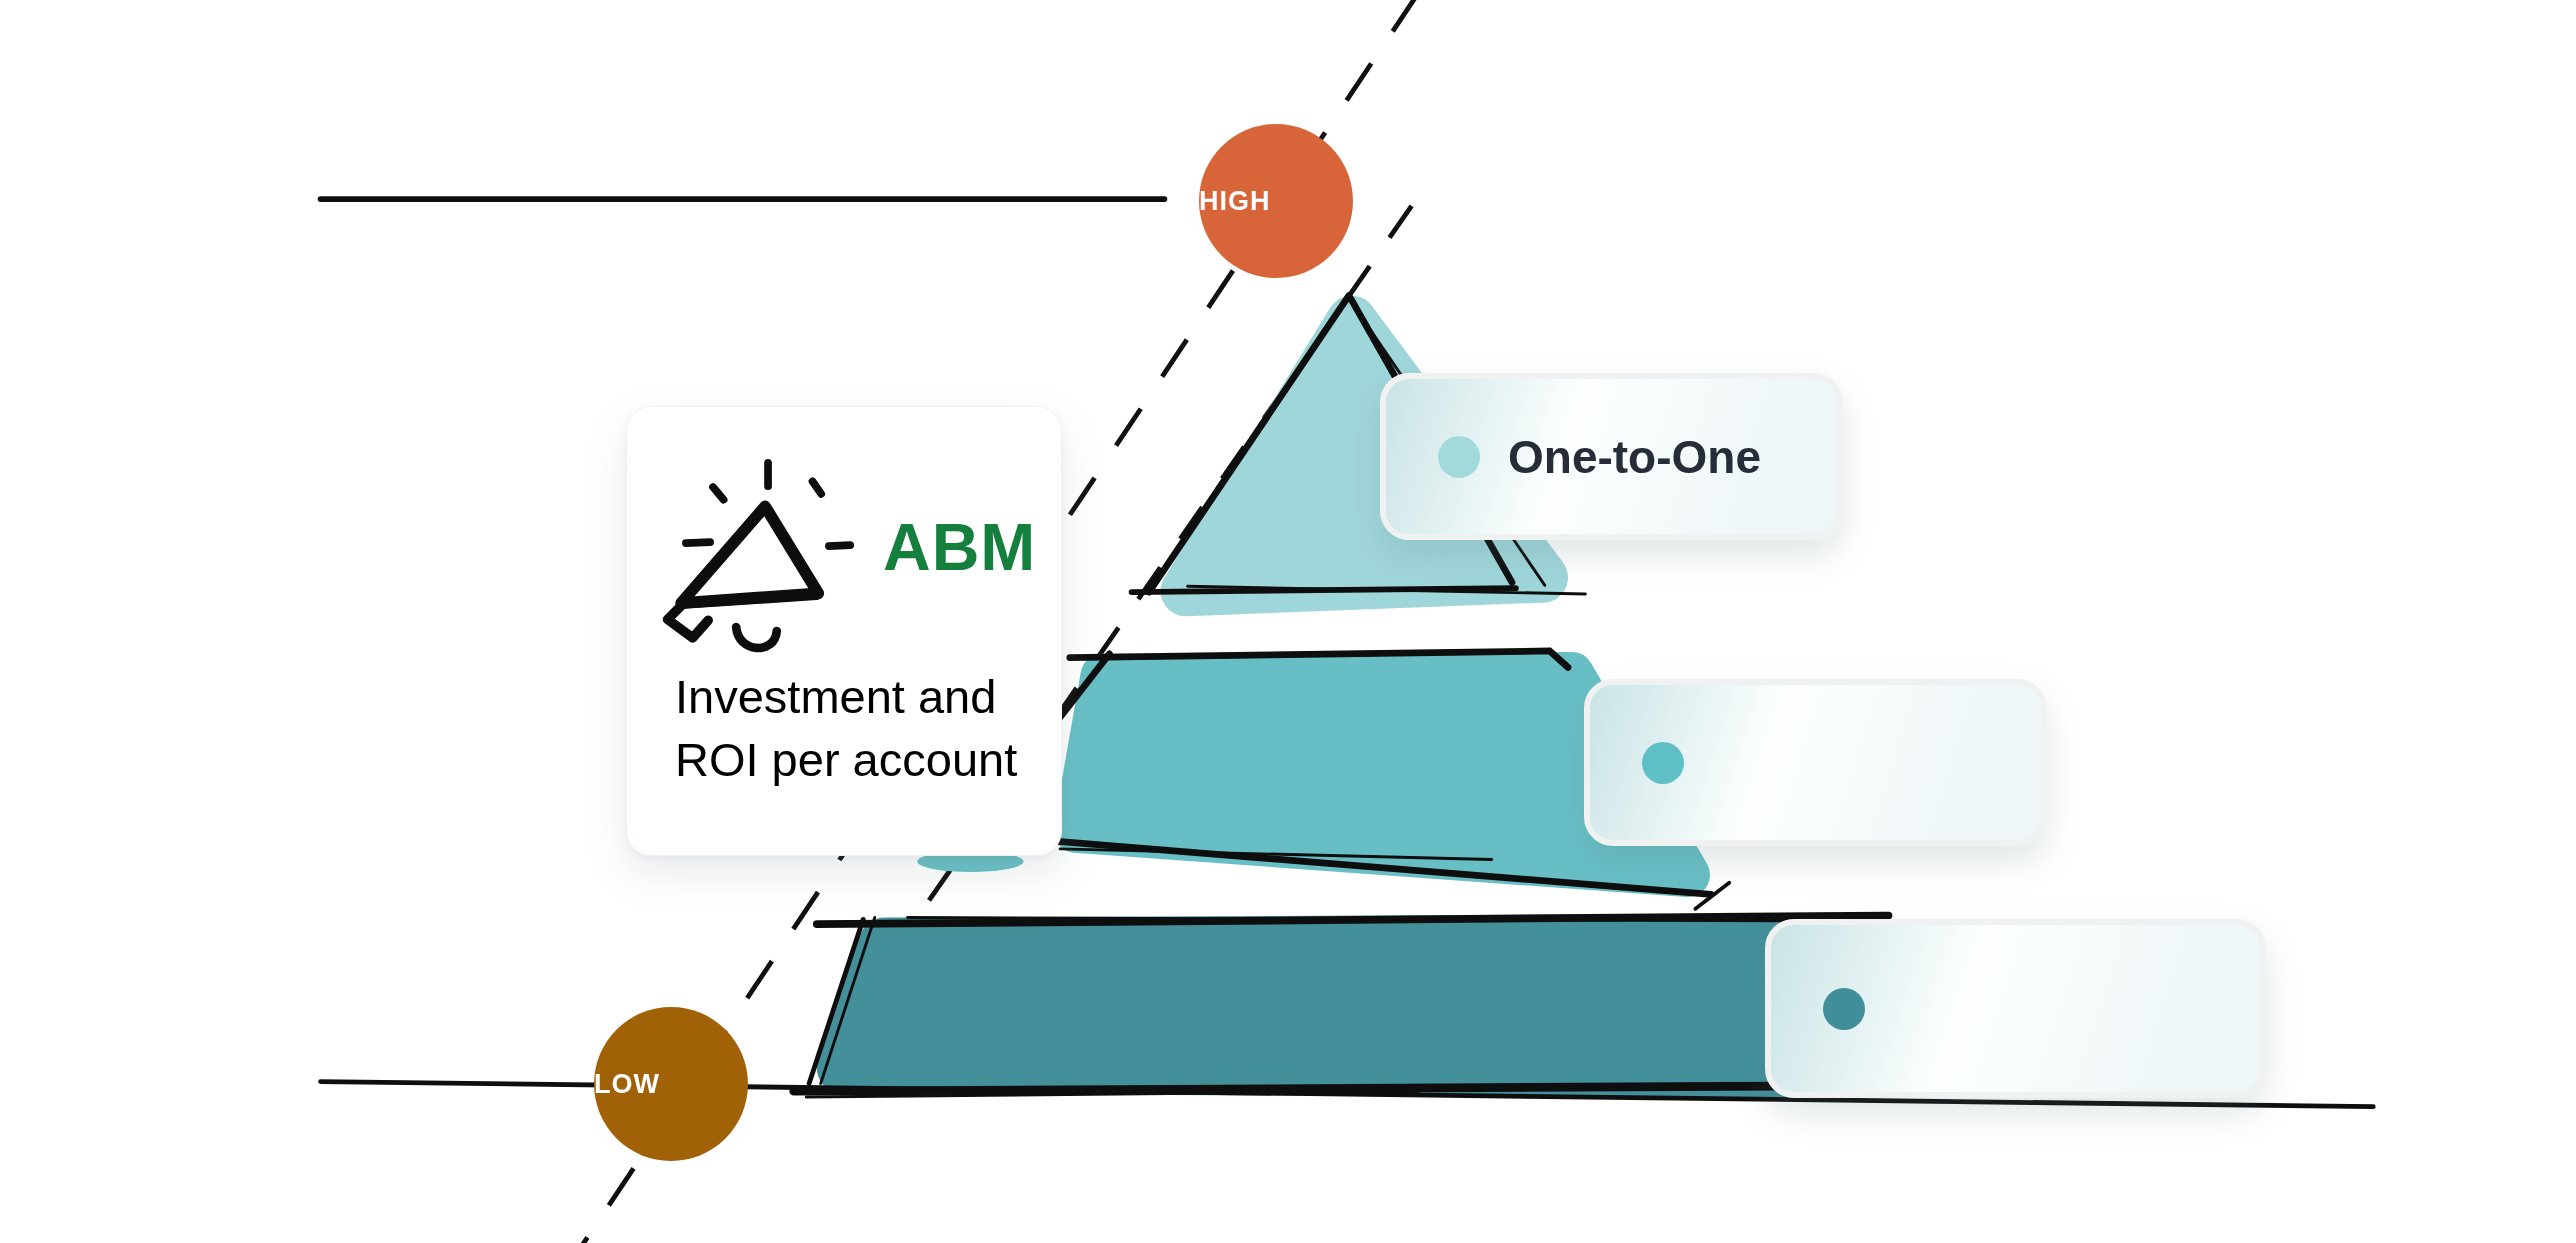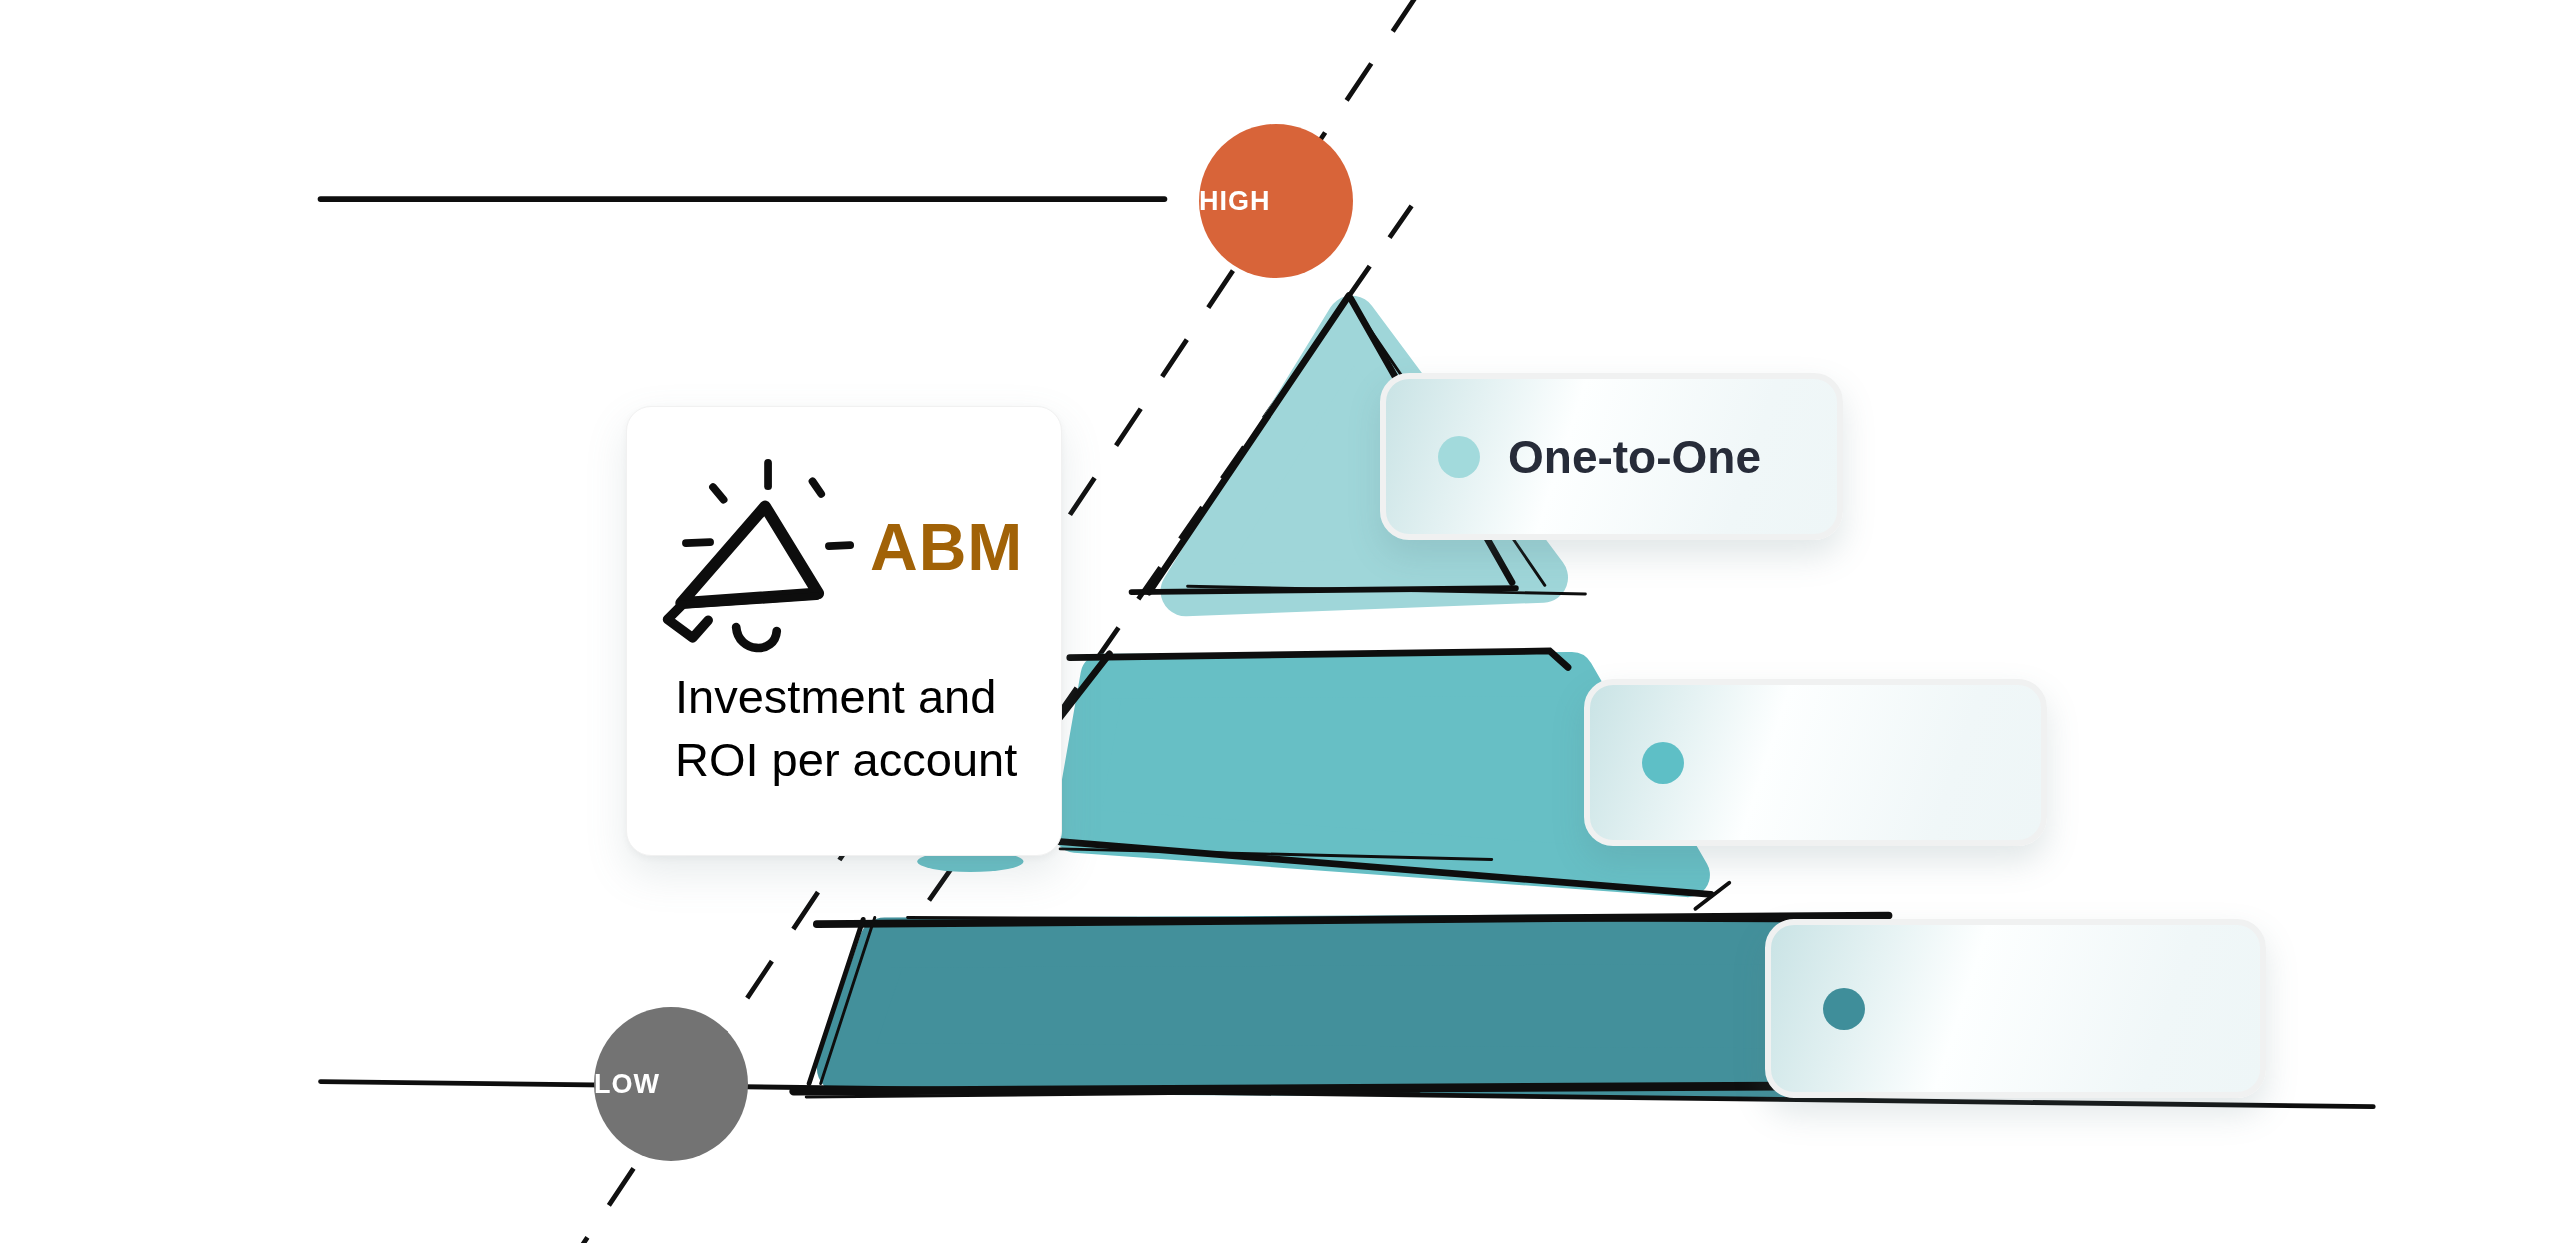--- a/index.html
+++ b/index.html
@@ -12,22 +12,22 @@
 
   
   .abm-card{
     position:absolute;left:626px;top:406px;width:436px;height:450px;
     background:#ffffff;border:1.9px solid #f1f1f1;border-radius:25px;
     box-shadow:0 17.4px 41px rgba(110,135,145,.16), 0 2.9px 7.7px rgba(0,0,0,.04);
     z-index:3;
   }
   .abm-card .megaphone{position:absolute;left:29px;top:50px;}
   .abm-title{
-    position:absolute;left:243px;top:102px;font-size:66px;font-weight:bold;
-    color:#a16207;letter-spacing:1px;
+    position:absolute;left:256px;top:102px;font-size:66px;font-weight:bold;
+    color:#15803d;letter-spacing:1px;
   }
   .abm-desc{
     position:absolute;left:48px;top:259px;width:384px;
     font-size:47px;line-height:1.34;color:#000000;
   }
 
   
   .pill{
     position:absolute;display:flex;align-items:center;
     padding-left:52px;gap:28px;
@@ -118,18 +118,18 @@
   <div class="pill" id="pill-one-to-few">
     <span class="dot" style="background: rgb(94, 191, 198);"></span>
   </div>
   <div class="pill" id="pill-one-to-many">
     <span class="dot" style="background: rgb(63, 142, 154);"></span>
   </div>
 
   <div class="round-badge" id="badge-high" style="background: rgb(216, 100, 57);">
     <span>HIGH</span>
   </div>
-  <div class="round-badge" id="badge-low" style="background: #737373;">
+  <div class="round-badge" id="badge-low" style="background: #a16207;">
     <span>LOW</span>
   </div>
 
 </div>
 
 
 </body></html>

